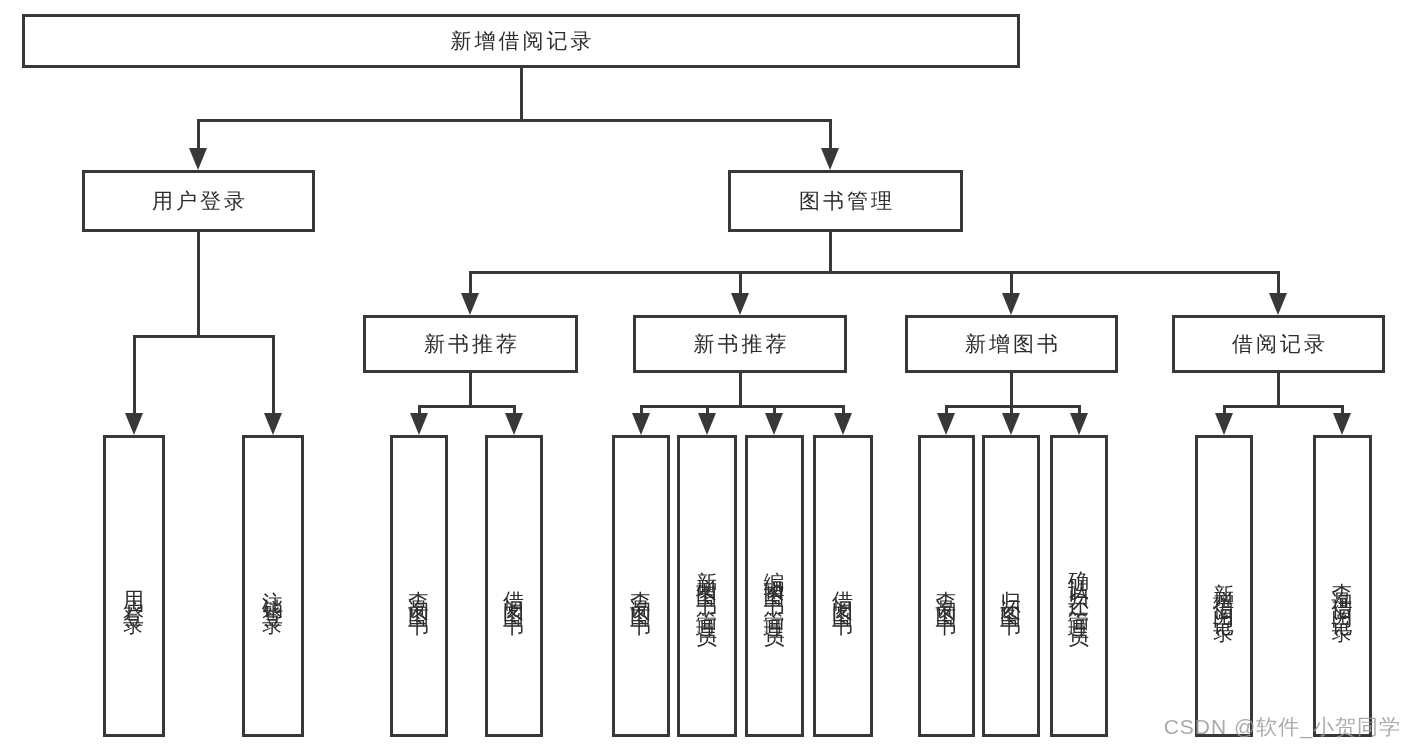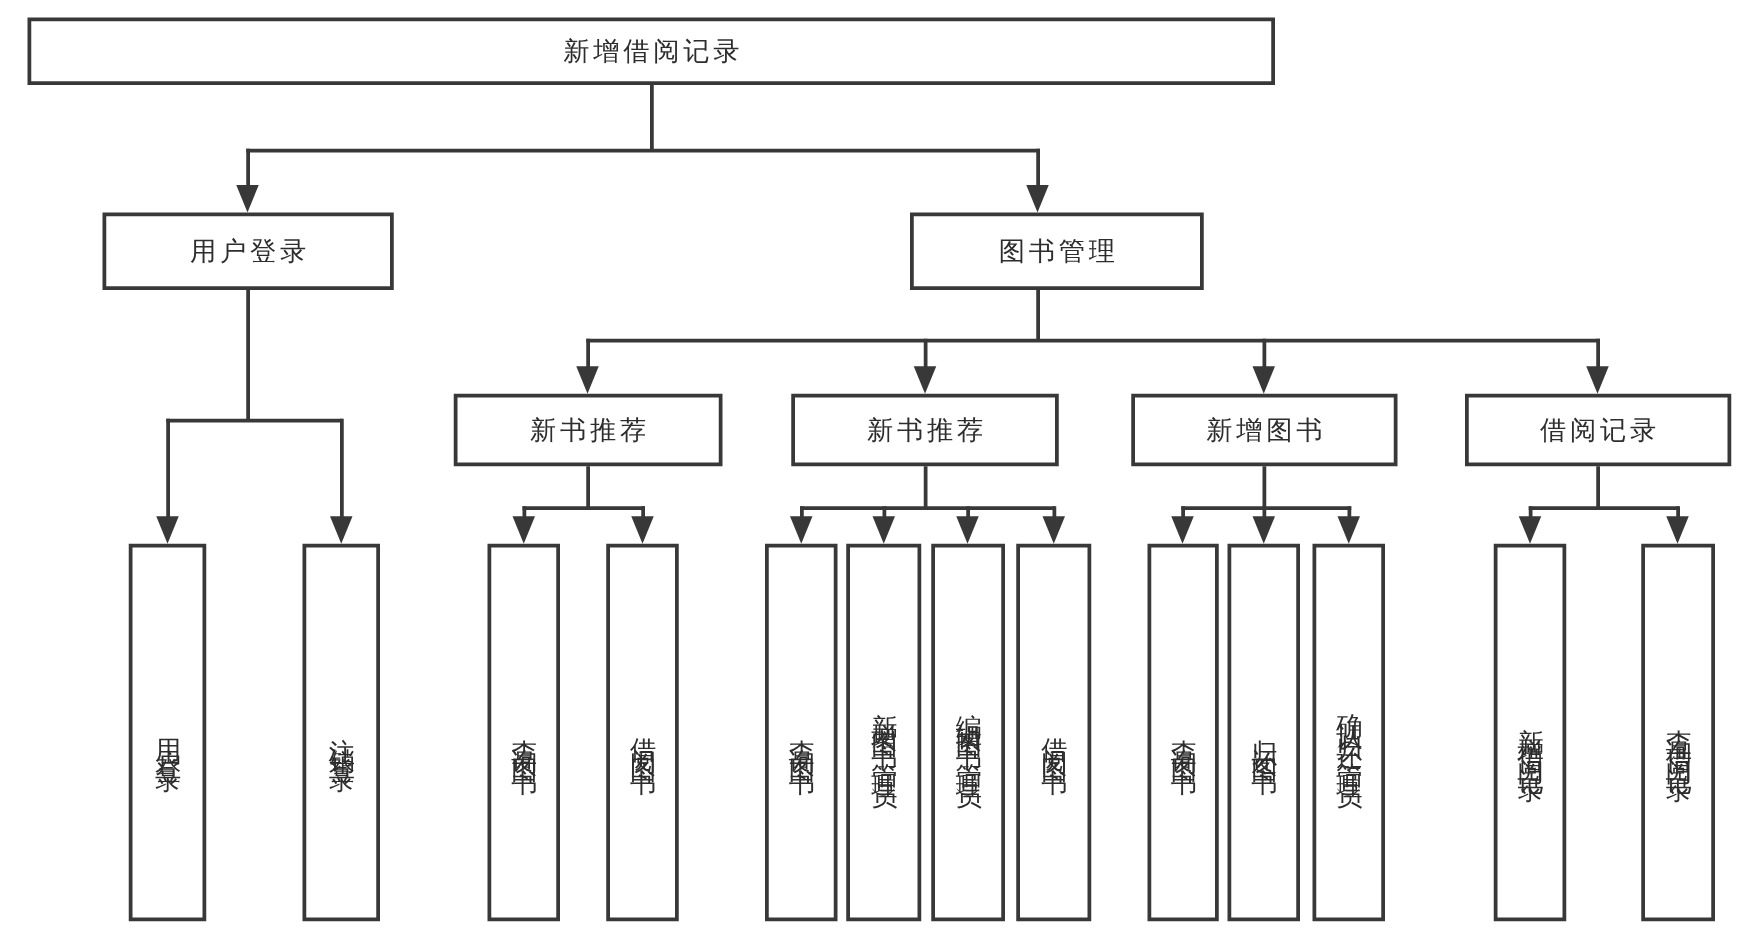--- a/index.html
+++ b/index.html
@@ -154,14 +154,15 @@
   <div class="vline" style="left:1078px; top:405px; height:14px;"></div>
   <div class="arrowhead" style="left:1070px; top:413px;"></div>
 
   <div class="vline" style="left:1277px; top:373px; height:34px;"></div>
   <div class="hline" style="left:1223px; top:405px; width:120px;"></div>
   <div class="vline" style="left:1223px; top:405px; height:14px;"></div>
   <div class="arrowhead" style="left:1215px; top:413px;"></div>
   <div class="vline" style="left:1341px; top:405px; height:14px;"></div>
   <div class="arrowhead" style="left:1333px; top:413px;"></div>
 
+  <div class="watermark">CSDN @软件_小贺同学</div>
 
 </div>
 
 </body></html>

